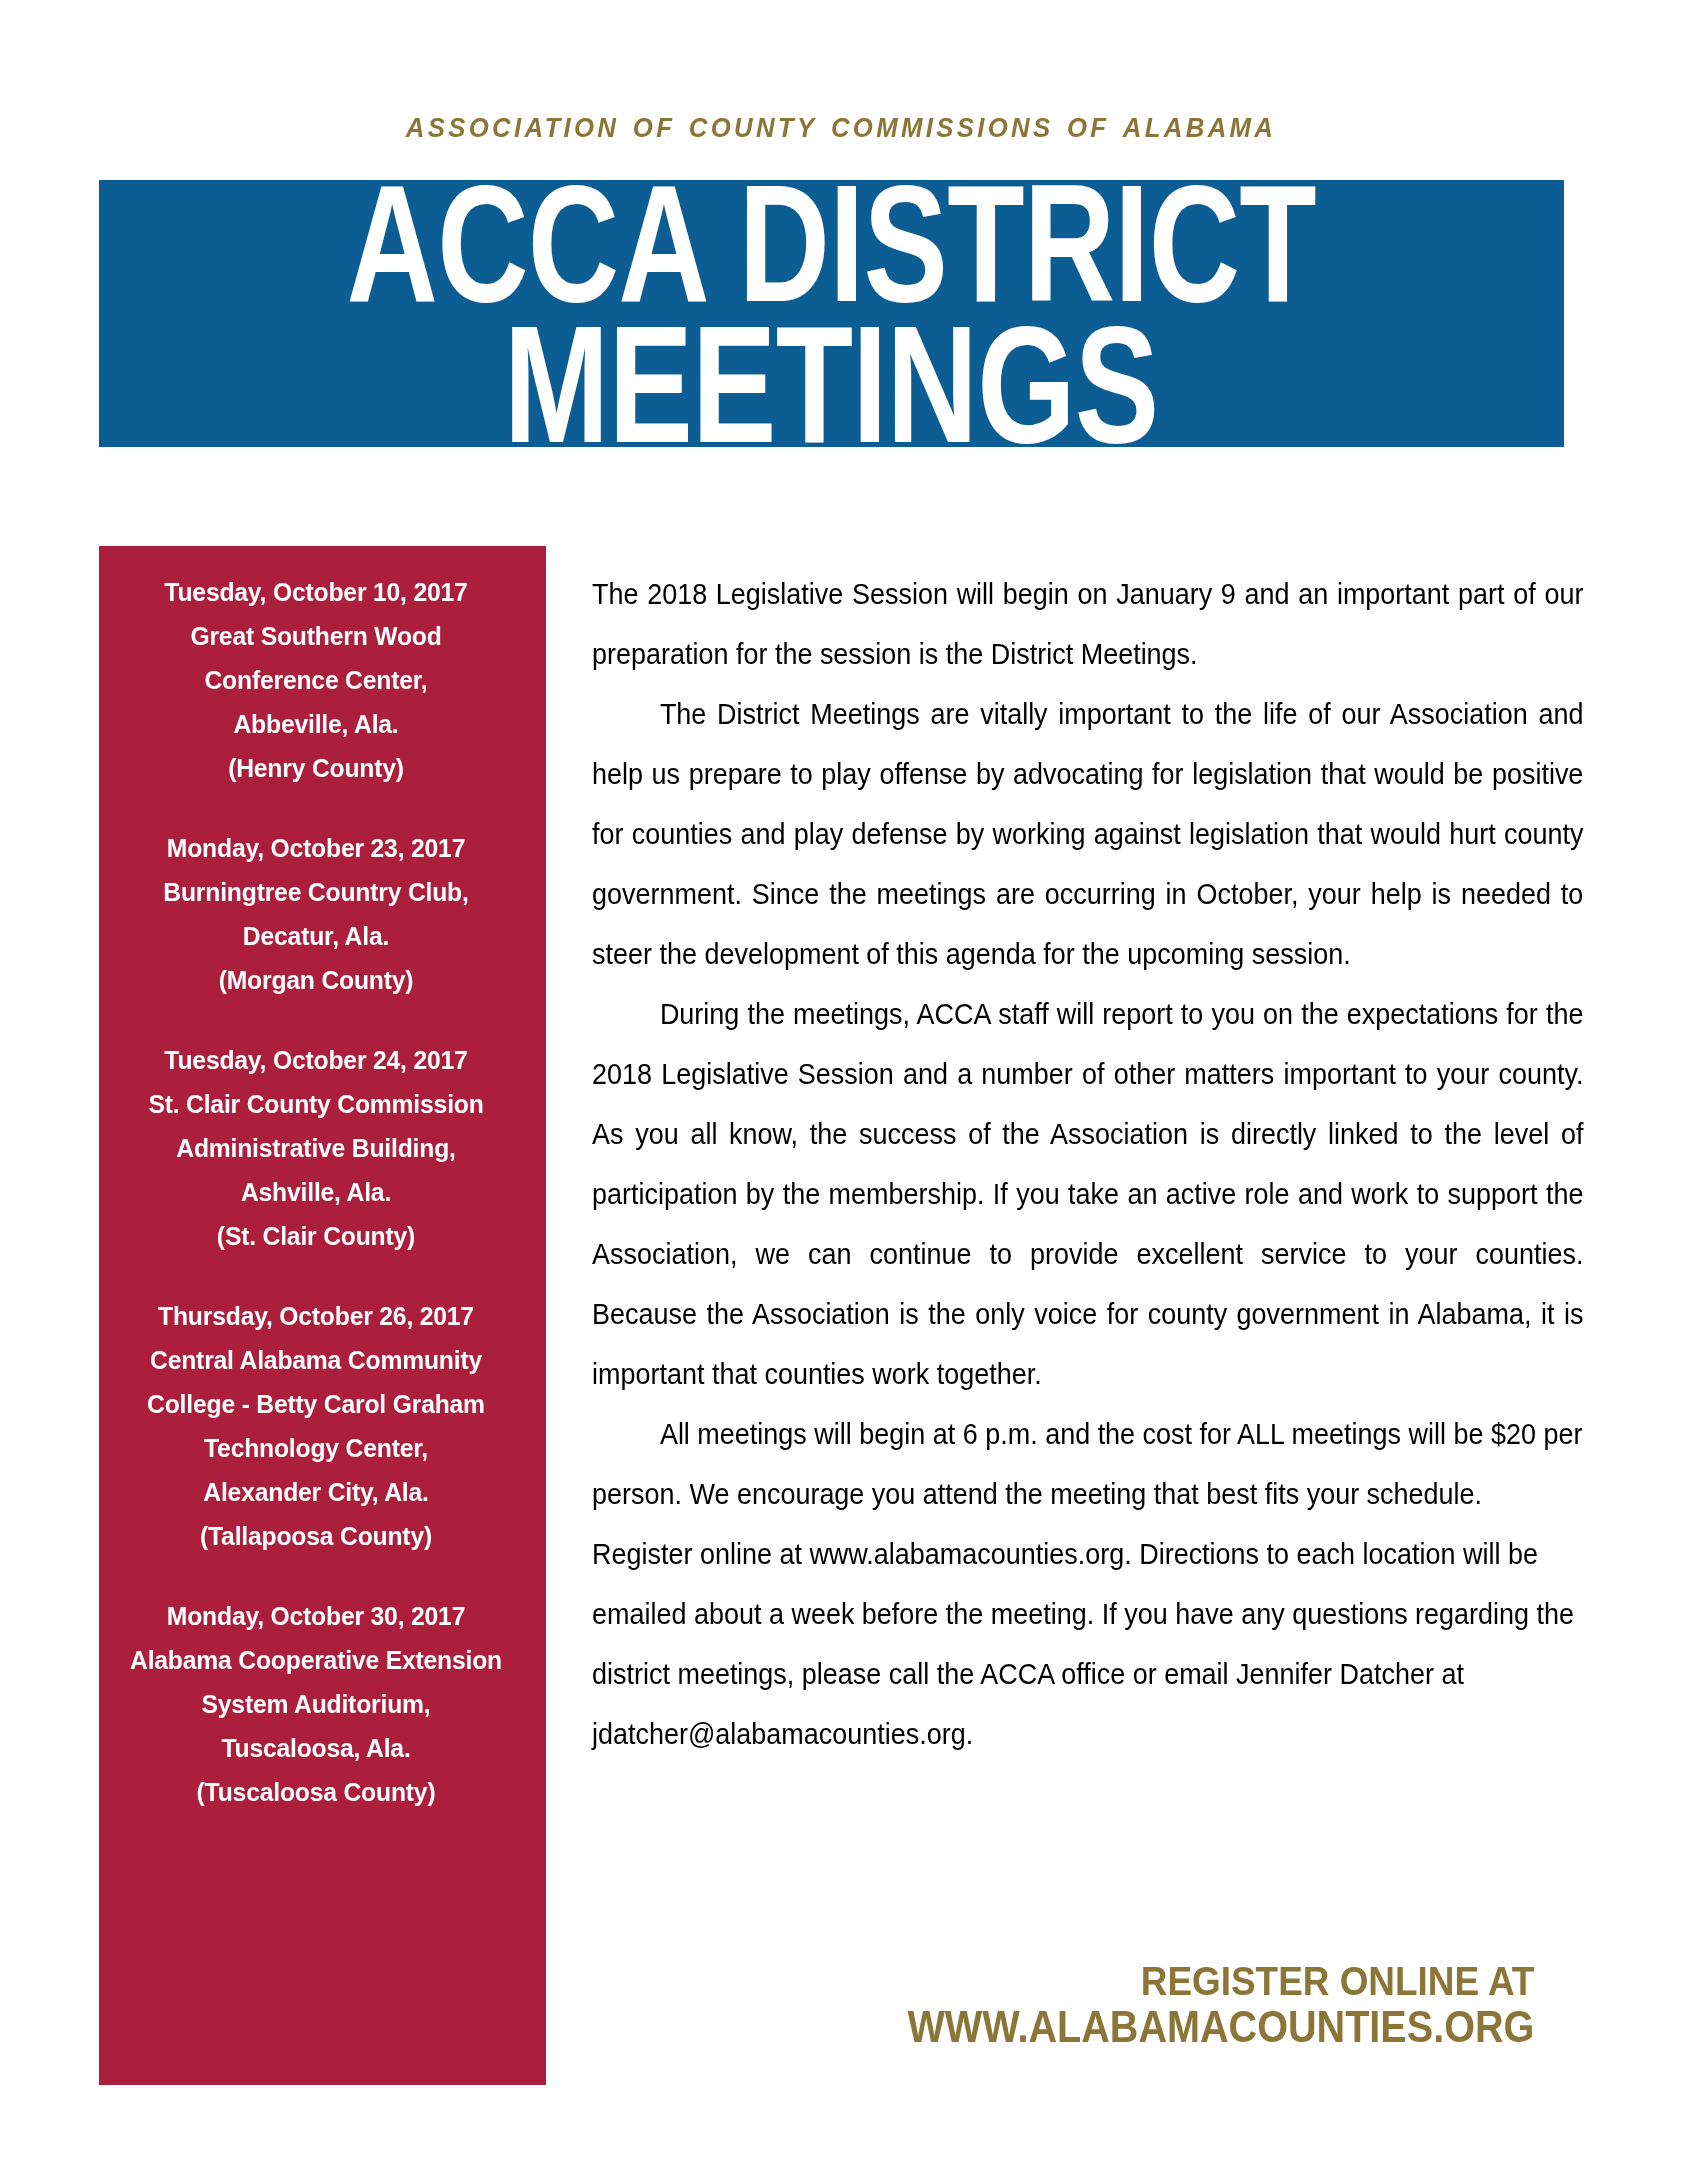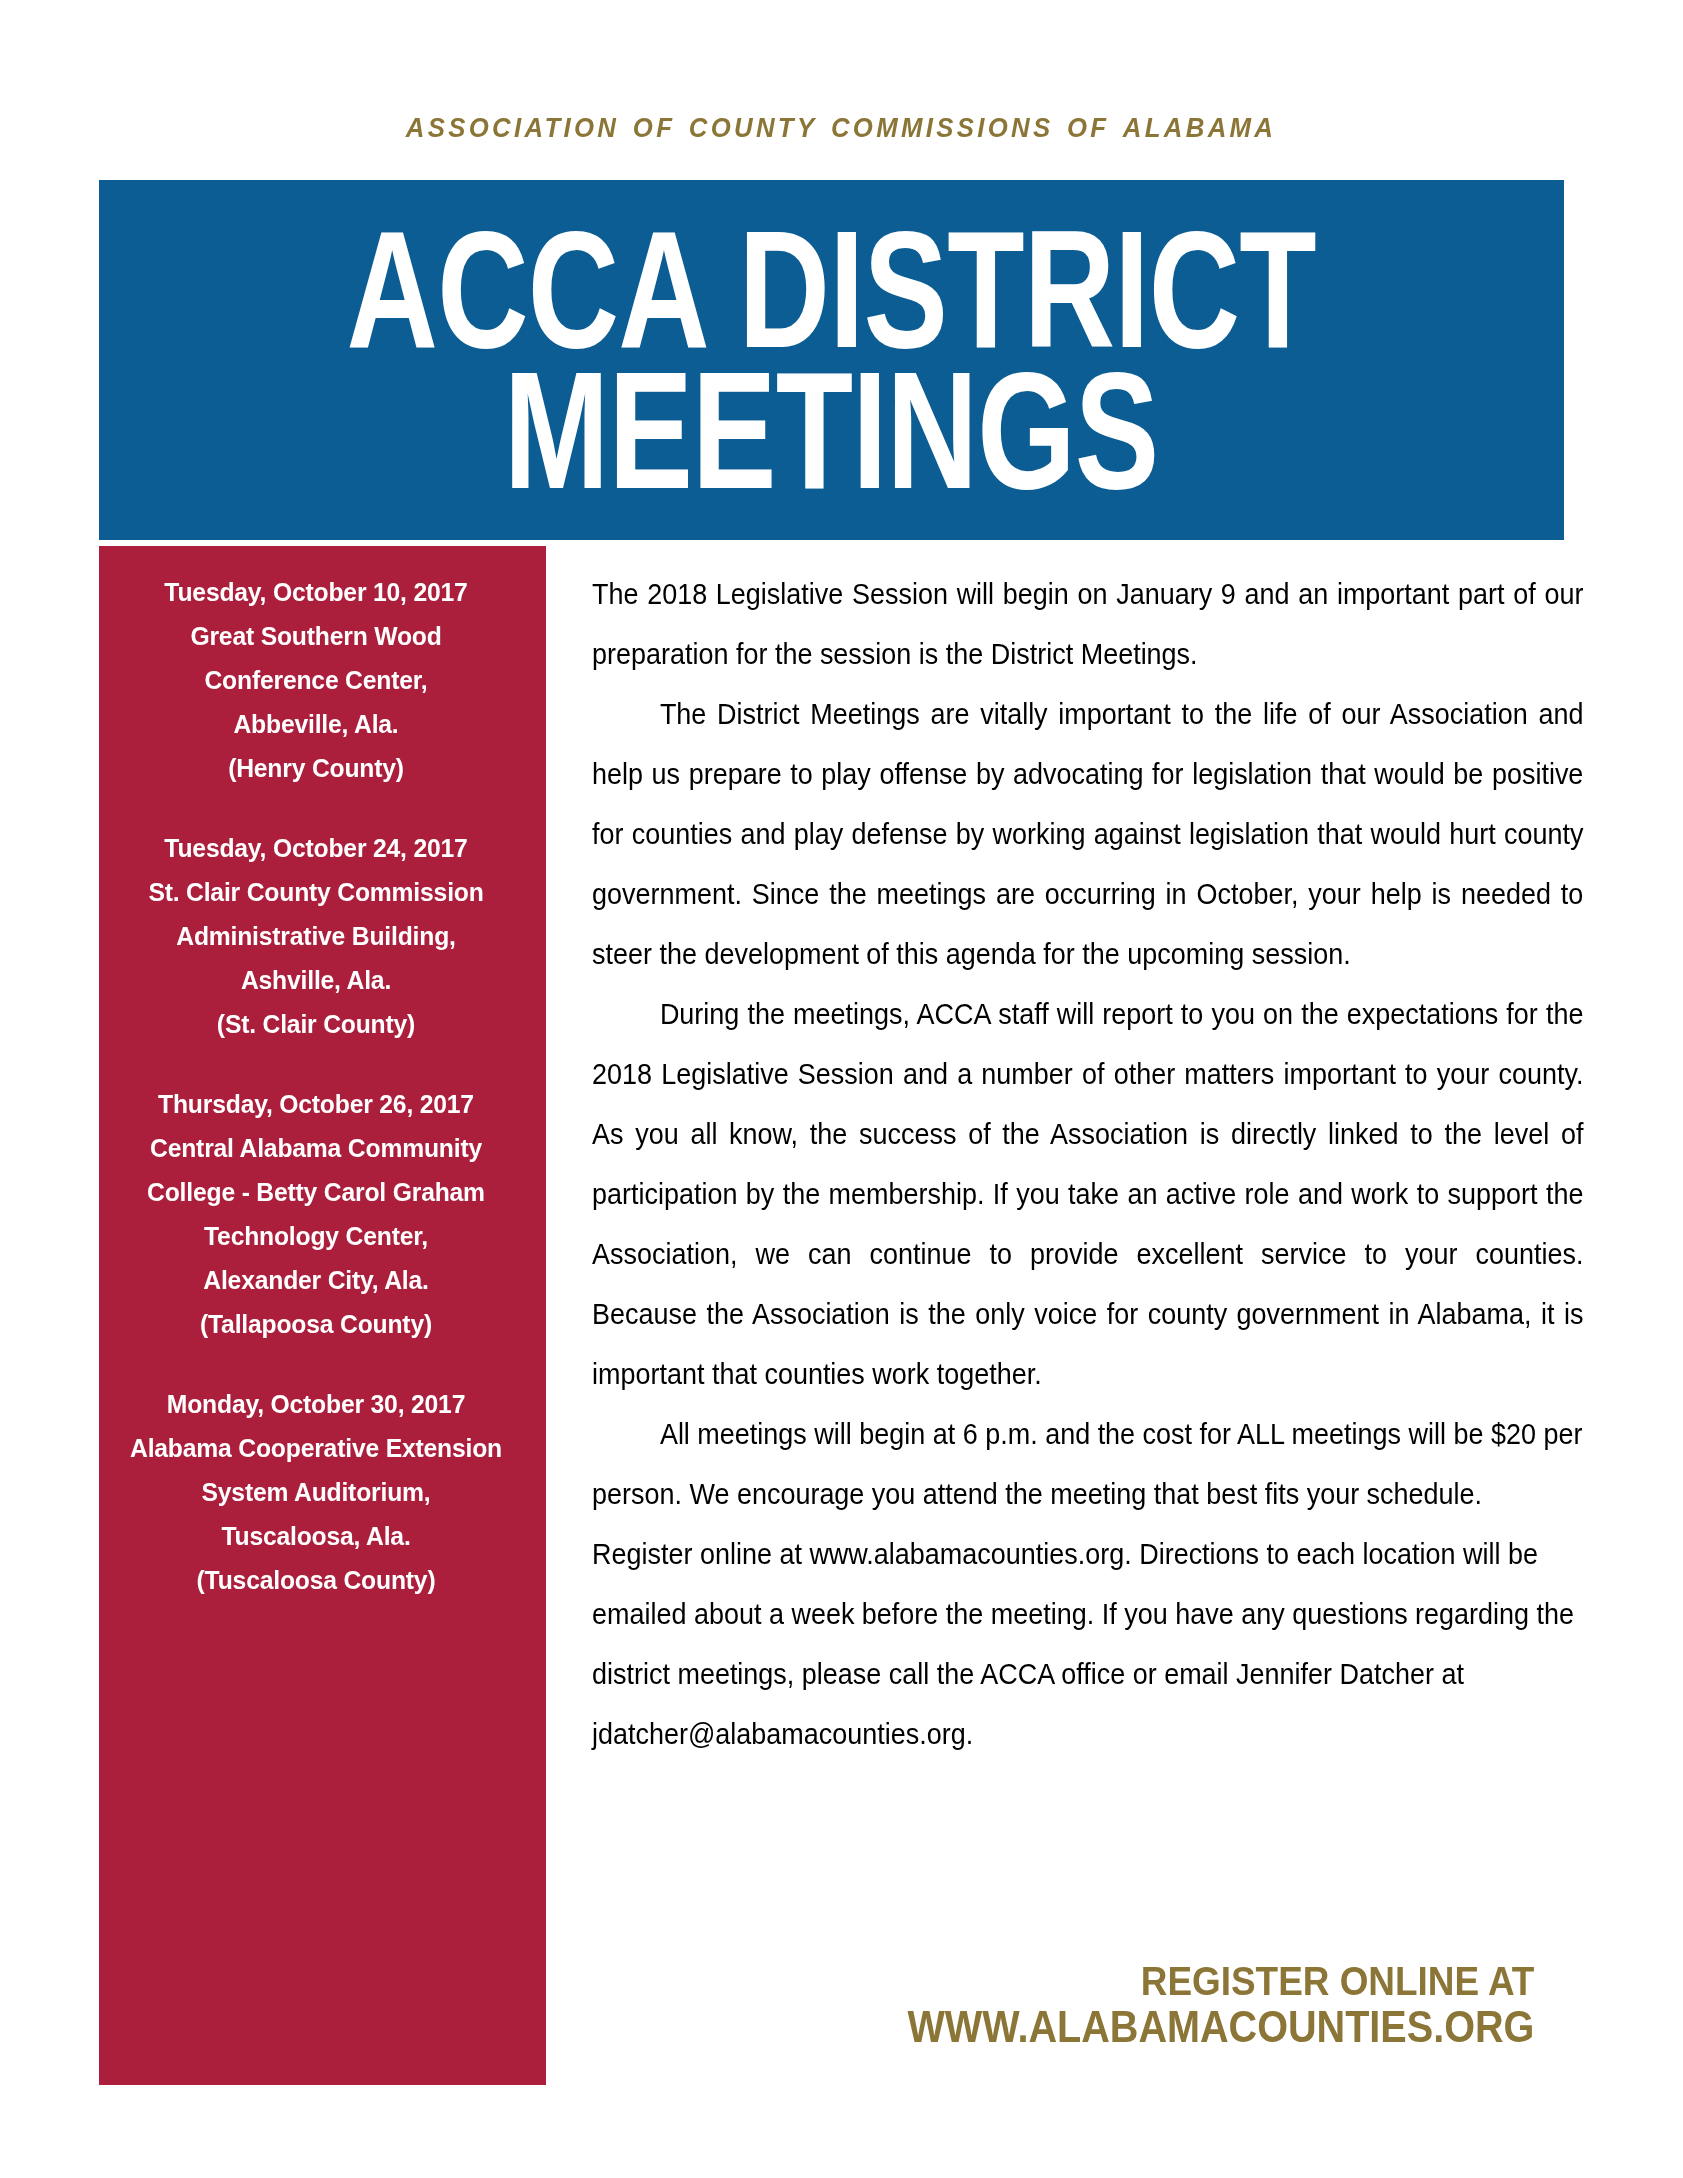--- a/index.html
+++ b/index.html
@@ -42,21 +42,21 @@
   }
   
   #org-header-text::first-letter { font-size: 1em; }
 
   
   #title-banner {
     position: absolute;
     left: 99px;
     top: 180px;
     width: 1465px;
-    height: 360px;
+    height: 267px;
     background: #0b5d93;
     display: flex;
     flex-direction: column;
     align-items: center;
     justify-content: center;
     overflow: hidden;
   }
   .banner-line {
     color: #ffffff;
     font-family: "Liberation Sans", sans-serif;
@@ -161,20 +161,26 @@
 
   <div class="meeting-block">
     <div class="meeting-line">Tuesday, October 10, 2017</div>
     <div class="meeting-line">Great Southern Wood</div>
     <div class="meeting-line">Conference Center,</div>
     <div class="meeting-line">Abbeville, Ala.</div>
     <div class="meeting-line">(Henry County)</div>
   </div>
 
 
+  <div class="meeting-block">
+    <div class="meeting-line">Monday, October 23, 2017</div>
+    <div class="meeting-line">Burningtree Country Club,</div>
+    <div class="meeting-line">Decatur, Ala.</div>
+    <div class="meeting-line">(Morgan County)</div>
+  </div>
 
   <div class="meeting-block">
     <div class="meeting-line">Tuesday, October 24, 2017</div>
     <div class="meeting-line">St. Clair County Commission</div>
     <div class="meeting-line">Administrative Building,</div>
     <div class="meeting-line">Ashville, Ala.</div>
     <div class="meeting-line">(St. Clair County)</div>
   </div>
 
   <div class="meeting-block">

